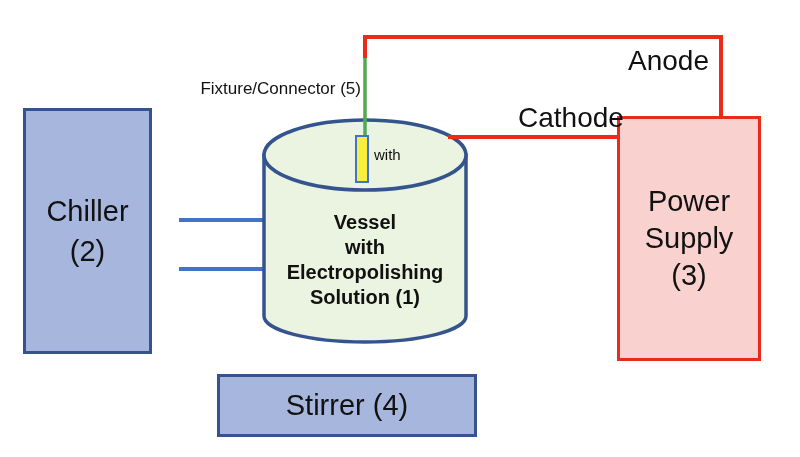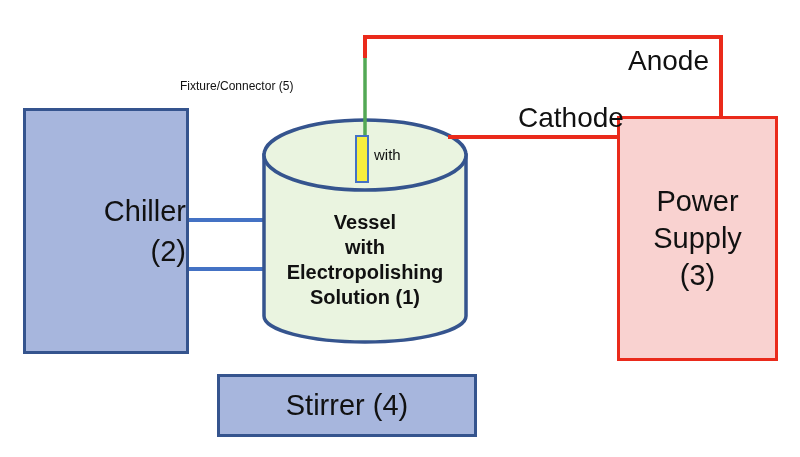--- a/index.html
+++ b/index.html
@@ -26,25 +26,25 @@
   #wires-layer{position:absolute;inset:0;}
   .box{
     position:absolute;
     box-sizing:border-box;
     display:flex;flex-direction:column;
     align-items:center;justify-content:center;
     text-align:center;
   }
   .box.blue{background:var(--blue-fill);border:3px solid var(--blue-border);}
   .box.pink{background:var(--pink-fill);border:3px solid var(--red);}
-  #chiller-box{left:23px;top:108px;width:166px;height:246px;font-size:29px;line-height:40px;align-items:flex-end;}
-  #power-box{left:617px;top:116px;width:161px;height:245px;font-size:29px;line-height:37px;}
+  #chiller-box{left:23px;top:108px;width:129px;height:246px;font-size:29px;line-height:40px;}
+  #power-box{left:617px;top:116px;width:144px;height:245px;font-size:29px;line-height:37px;}
   #stirrer-box{left:217px;top:374px;width:260px;height:63px;font-size:29px;}
   .label{position:absolute;white-space:nowrap;}
-  #fixture-label{left:180px;top:79px;width:173px;font-size:12px;}
+  #fixture-label{left:188px;top:79px;width:173px;text-align:right;font-size:17px;}
   #anode-label{left:628px;top:45px;font-size:28px;}
   #cathode-label{left:502px;top:102px;font-size:28px;margin-left:16px;}
   #part-label{left:374px;top:146px;font-size:15px;}
   #vessel-label{
     position:absolute;left:270px;top:210px;width:190px;
     text-align:center;font-weight:bold;font-size:20px;line-height:25px;
   }
 </style>
 </head>
 <body>

